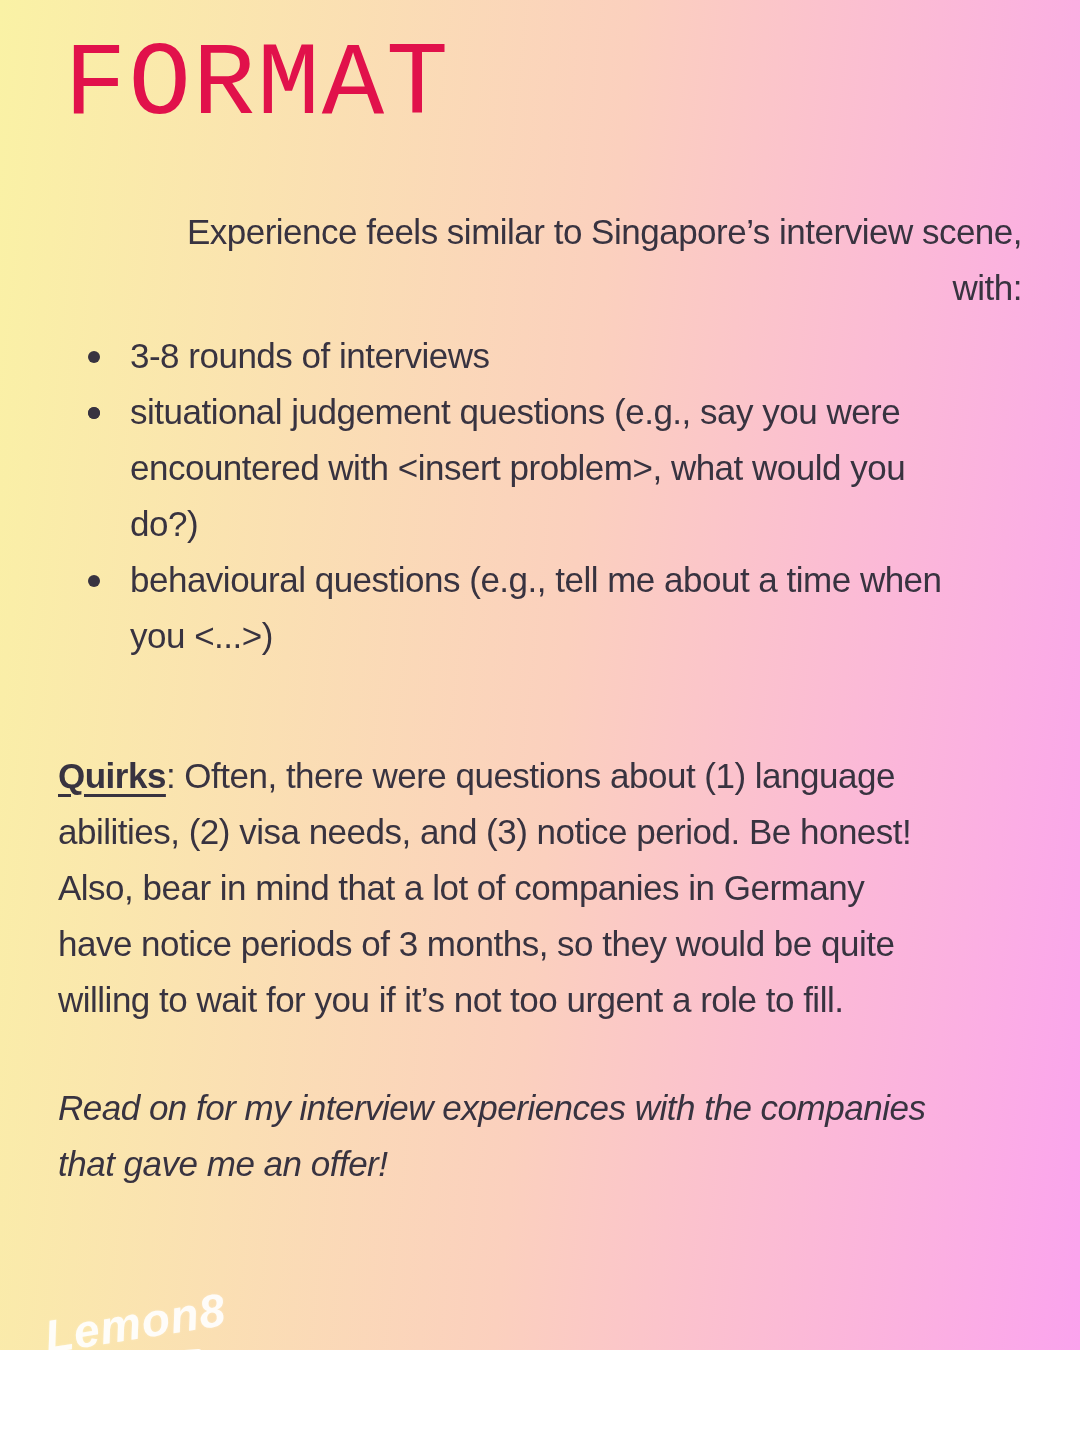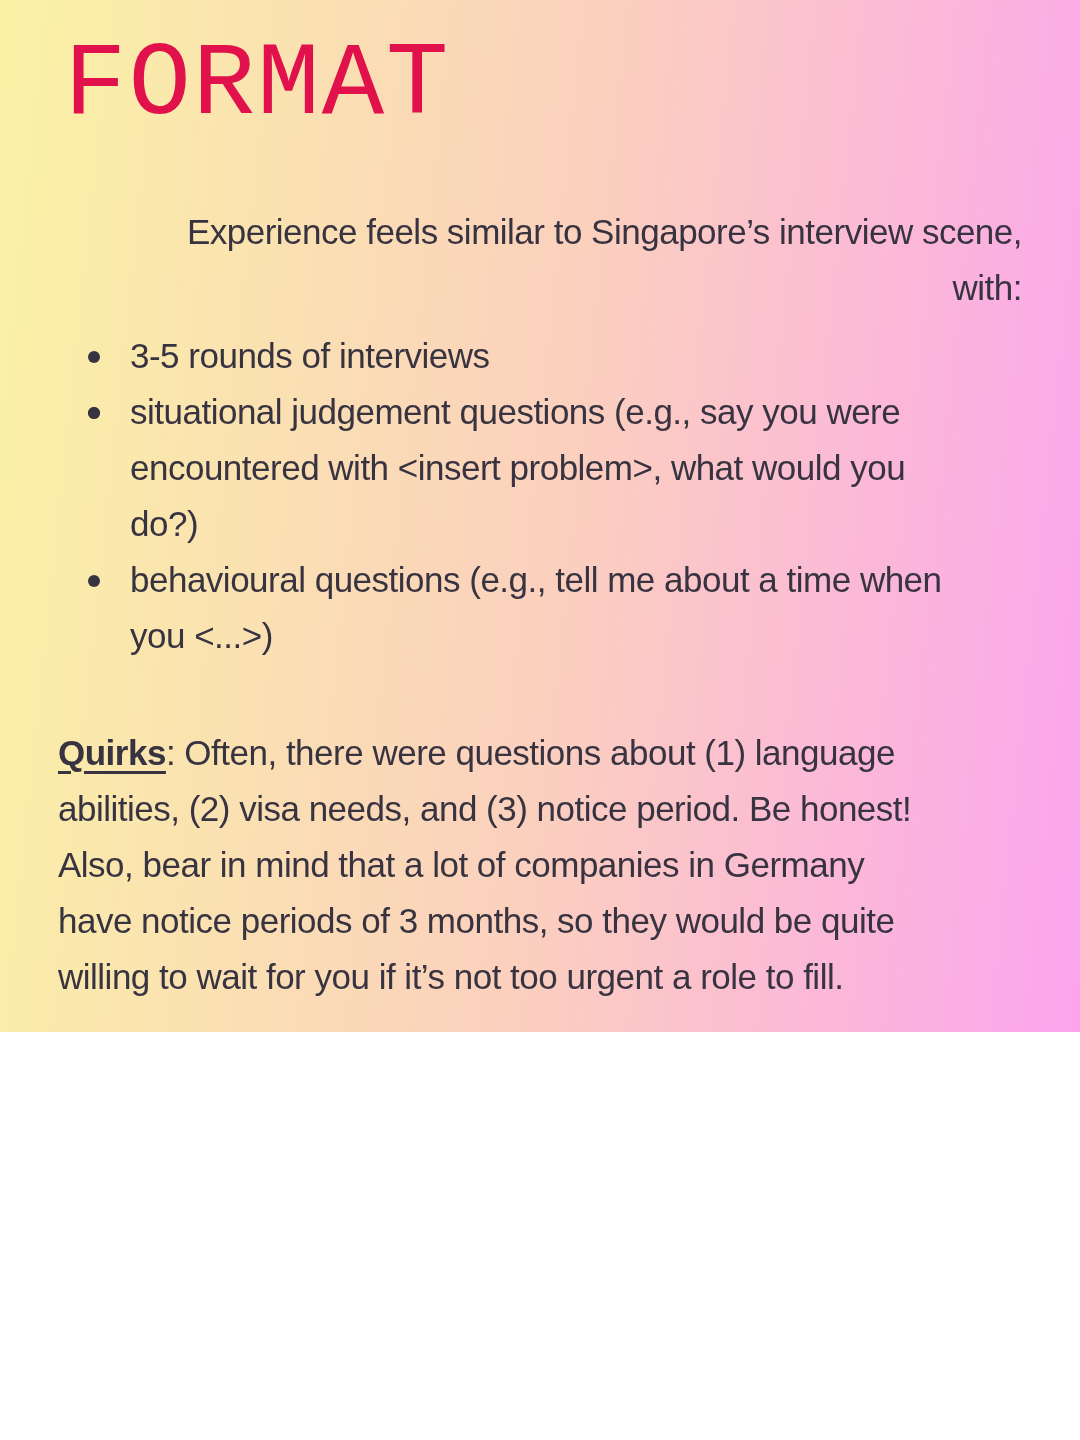--- a/index.html
+++ b/index.html
@@ -1,18 +1,18 @@
 <!DOCTYPE html>
 <html><head>
 <meta charset="utf-8">
 <style>
   html,body{margin:0;padding:0;}
   .canvas{
     position:relative;
-    width:1080px;height:1032px;
+    width:1080px;height:1350px;
     background:linear-gradient(96deg,#FAF2A5 0%,#FBD0BE 52%,#FBA4EE 100%);
     font-family:"Liberation Sans",sans-serif;
     color:#383340;
     overflow:hidden;
   }
   .content{padding:0 58px 0 58px;}
   .page-title{
     margin:30px 0 0 6px;
     font-family:"Liberation Mono","DejaVu Sans Mono",monospace;
     font-size:104px;
@@ -37,21 +37,21 @@
     position:relative;
     padding-left:72px;
   }
   .bullet-dot{
     position:absolute;
     left:30px;top:23px;
     width:12px;height:12px;
     border-radius:50%;
     background:#383340;
   }
-  .quirks{margin:61px 0 0 0;}
+  .quirks{margin:84px 0 0 0;}
   .quirks-label{
     font-weight:bold;
     text-decoration:underline;
     text-underline-offset:6px;
     text-decoration-thickness:3px;
   }
   .closing{
     margin:52px 0 0 0;
     font-style:italic;
   }
@@ -97,21 +97,21 @@
   <div class="content">
 
     <h1 class="page-title">FORMAT</h1>
 
     <p class="body-text intro">Experience feels similar to Singapore’s interview scene,
 with:</p>
 
     <ul class="bullet-list">
       <li class="bullet-item">
         <span class="bullet-dot"></span>
-        <span class="body-text">3-5 rounds of interviews</span>
+        <span class="body-text">3-8 rounds of interviews</span>
       </li>
       <li class="bullet-item">
         <span class="bullet-dot"></span>
       </li>
       <li class="bullet-item">
         <span class="bullet-dot"></span>
         <span class="body-text">situational judgement questions (e.g., say you were
 encountered with &lt;insert problem&gt;, what would you
 do?)</span>
       </li>

